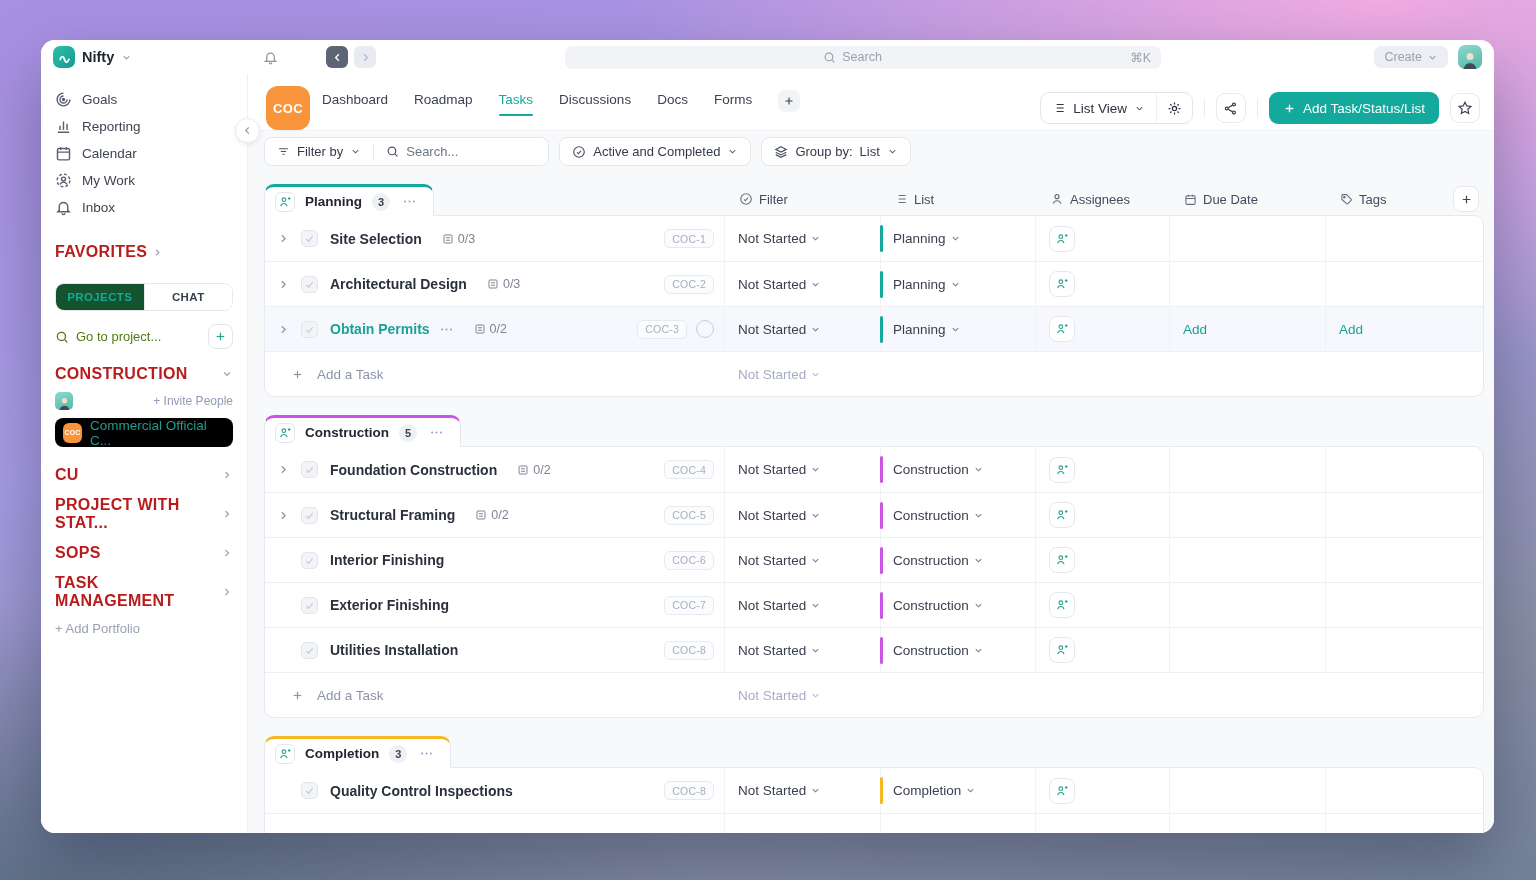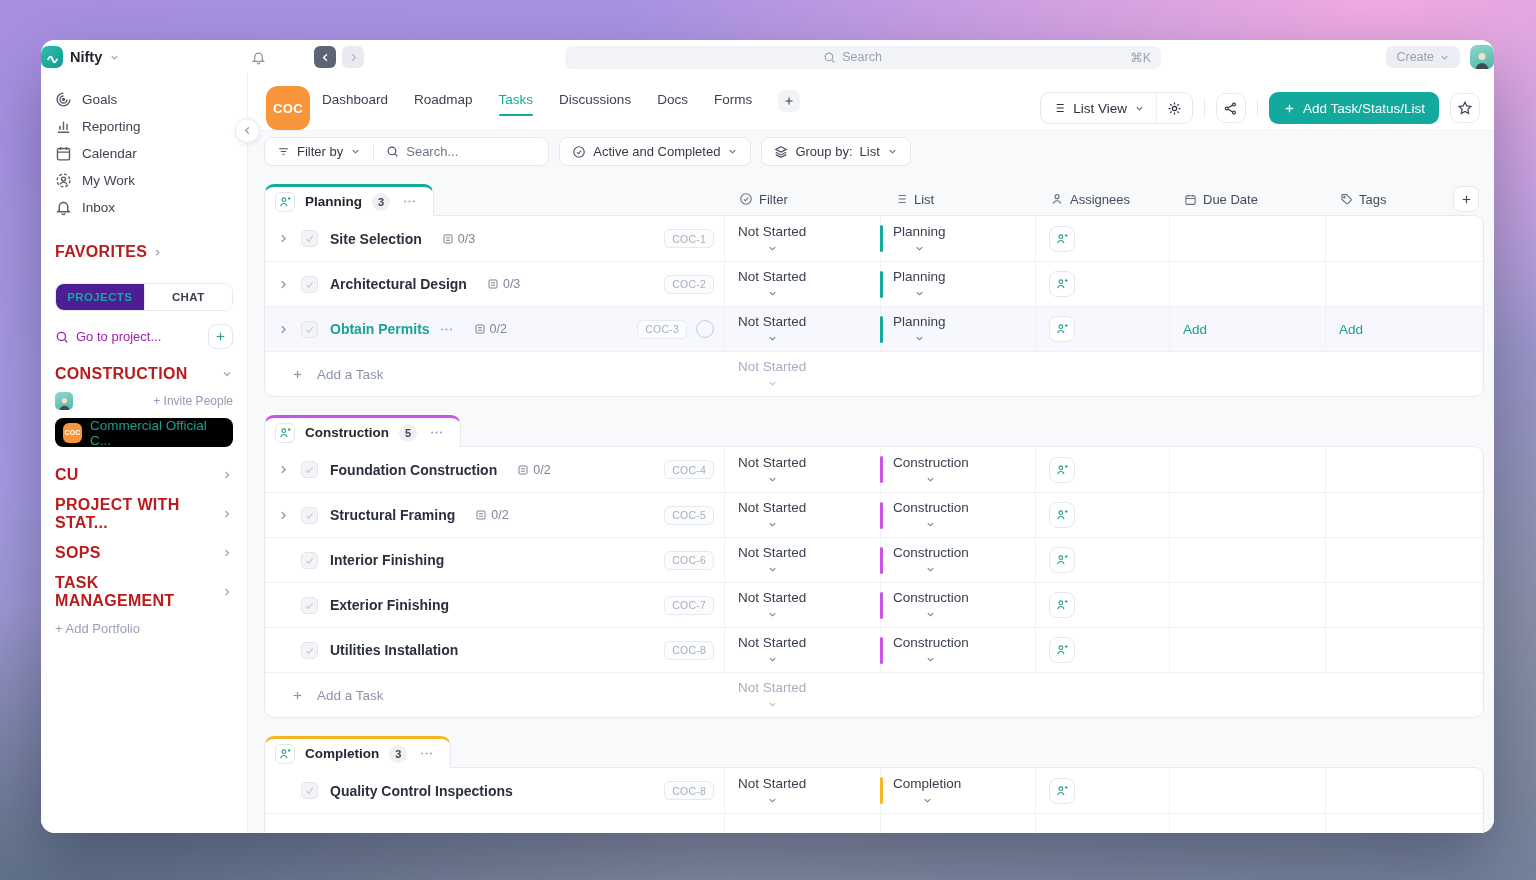--- a/index.html
+++ b/index.html
@@ -12,21 +12,21 @@
       radial-gradient(80% 60% at 0% 105%, rgba(84,104,126,.9) 0%, rgba(84,104,126,0) 60%),
       linear-gradient(168deg, #a98fe2 0%, #a79ce5 40%, #8b91a8 78%, #75839a 100%);
   }
   .window {
     position:absolute; left:41px; top:40px; width:1453px; height:793px;
     background:#fff; border-radius:14px; overflow:hidden;
     box-shadow:0 30px 70px rgba(25,35,60,.38);
     display:flex; flex-direction:column;
   }
   
-  .topbar { height:34px; flex:0 0 auto; display:flex; align-items:center; position:relative; padding:0 0; background:#fff; }
+  .topbar { height:34px; flex:0 0 auto; display:flex; align-items:center; position:relative; padding:0 12px; background:#fff; }
   .logo-wrap { display:flex; align-items:center; gap:7px; width:196px; }
   .logo-badge { width:22px; height:22px; border-radius:7px; background:linear-gradient(135deg,#2fbfae,#149a8d); display:flex; align-items:center; justify-content:center; }
   .logo-badge svg { width:15px; height:15px; }
   .app-name { font-weight:bold; font-size:14.5px; color:#21262f; }
   .tb-chev { color:#9aa1b0; display:flex; }
   .tb-bell { color:#8d94a4; margin-left:14px; display:flex; }
   .nav-btns { display:flex; gap:6px; margin-left:48px; }
   .nav-btn { width:22px; height:22px; border-radius:6px; display:flex; align-items:center; justify-content:center; }
   .nav-btn.back { background:#5d6476; color:#fff; }
   .nav-btn.fwd  { background:#e9ebf1; color:#b6bcc8; }
@@ -37,24 +37,24 @@
   .avatar { width:24px; height:24px; border-radius:7px; background:linear-gradient(160deg,#8fd8cc,#4fb8a9); overflow:hidden; display:flex; align-items:flex-end; justify-content:center; }
   
   .app-body { flex:1; display:flex; min-height:0; }
   .sidebar { width:207px; flex:0 0 auto; border-right:1px solid #edeff3; background:#fff; padding:12px 14px 0 14px; }
   .snav-item { display:flex; align-items:center; gap:10px; height:27px; color:#3d4452; font-size:13.5px; }
   .snav-item .ic { color:#565f6e; display:flex; }
   .side-sec-label { display:flex; align-items:center; gap:5px; font-size:16px; font-weight:bold; color:#b91c1c; letter-spacing:.3px; }
   .favorites { margin-top:22px; }
   .seg { margin-top:22px; display:flex; border:1px solid #e7e9ee; border-radius:9px; overflow:hidden; height:28px; }
   .seg > div { flex:1; display:flex; align-items:center; justify-content:center; font-size:11.5px; font-weight:bold; letter-spacing:.4px; }
-  .seg .on  { color:#13a99c; background:#4c1d95; }
+  .seg .on  { color:#13a99c; background:#14532d; }
   .seg .off { color:#39404e; background:#fff; border-left:1px solid #e7e9ee; }
   .proj-search { margin-top:13px; display:flex; align-items:center; gap:8px; }
-  .proj-search .field { flex:1; display:flex; align-items:center; gap:7px; color:#a21caf; font-size:13px; }
+  .proj-search .field { flex:1; display:flex; align-items:center; gap:7px; color:#4d7c0f; font-size:13px; }
   .plus-btn { width:25px; height:25px; border:1px solid #e3e6ec; border-radius:8px; display:flex; align-items:center; justify-content:center; color:#2aa08f; background:#fff; }
   .construction-head { margin-top:16px; display:flex; align-items:center; justify-content:space-between; }
   .invite-row { margin-top:9px; display:flex; align-items:center; justify-content:space-between; }
   .mini-avatar { width:18px; height:18px; border-radius:5px; background:linear-gradient(160deg,#8fd8cc,#4fb8a9); overflow:hidden; display:flex; align-items:flex-end; justify-content:center; }
   .invite-label { color:#939ab5; font-size:12px; }
   .active-proj { margin-top:8px; height:29px; background:#000000; border-radius:8px; display:flex; align-items:center; gap:8px; padding:0 8px; }
   .coc-mini { width:20px; height:20px; border-radius:6px; background:#f8953a; color:#fff; font-size:7px; font-weight:bold; display:flex; align-items:center; justify-content:center; letter-spacing:.2px; }
   .active-proj .lbl { color:#1c9e90; font-size:13.5px; }
   .portfolio { display:flex; align-items:center; justify-content:space-between; height:39px; }
   .portfolio .chev { color:#9aa1b0; display:flex; }
@@ -114,21 +114,21 @@
   .c-tags { width:158px; border-left:1px solid #f0f2f5; padding-left:13px; }
   .noborders .c-status,.noborders .c-list,.noborders .c-assig,.noborders .c-due,.noborders .c-tags { border-left-color:transparent; }
   .exp-slot { width:24px; display:flex; align-items:center; color:#8a92a6; }
   .chk { width:17px; height:17px; border:1px solid #e2e5ea; border-radius:5px; background:#f3f4f7; display:flex; align-items:center; justify-content:center; color:#c9cdd7; margin-right:12px; flex:0 0 auto; }
   .tname { font-size:14px; font-weight:bold; color:#2a303c; white-space:nowrap; }
   .tname.teal { color:#18a394; }
   .row-dots { color:#959cc4; display:flex; margin-left:9px; }
   .subt { display:flex; align-items:center; gap:4px; color:#7c8494; font-size:12.5px; margin-left:20px; }
   .code-badge { margin-left:auto; border:1px solid #e7e9ef; background:#fbfcfd; color:#a7aebc; border-radius:6px; font-size:10.5px; padding:2.5px 7px; letter-spacing:.2px; flex:0 0 auto; }
   .timer { width:18px; height:18px; border:1.6px solid #c6ccd8; border-radius:50%; margin-left:9px; flex:0 0 auto; }
-  .sel { display:flex; align-items:center; gap:4px; font-size:13.5px; color:#39404e;flex-direction:column; }
+  .sel { display:flex; align-items:center; gap:4px; font-size:13.5px; color:#39404e; }
   .sel .chev { color:#737c8e; display:flex; }
   .sel.dim { color:#a8aec2; }
   .sel.dim .chev { color:#b4bacb; }
   .list-bar { position:absolute; left:-1px; top:9px; width:3px; height:27px; border-radius:2px; }
   .assig-btn { width:26px; height:26px; border:1px solid #e5e8ee; border-radius:8px; background:#fff; display:flex; align-items:center; justify-content:center; color:#2aa08f; }
   .add-link { color:#18a394; font-size:13.5px; }
   .addrow-name { display:flex; align-items:center; gap:13px; color:#8d94a8; font-size:13.5px; padding-left:14px; }
   svg { display:block; }
 </style>
 </head>

